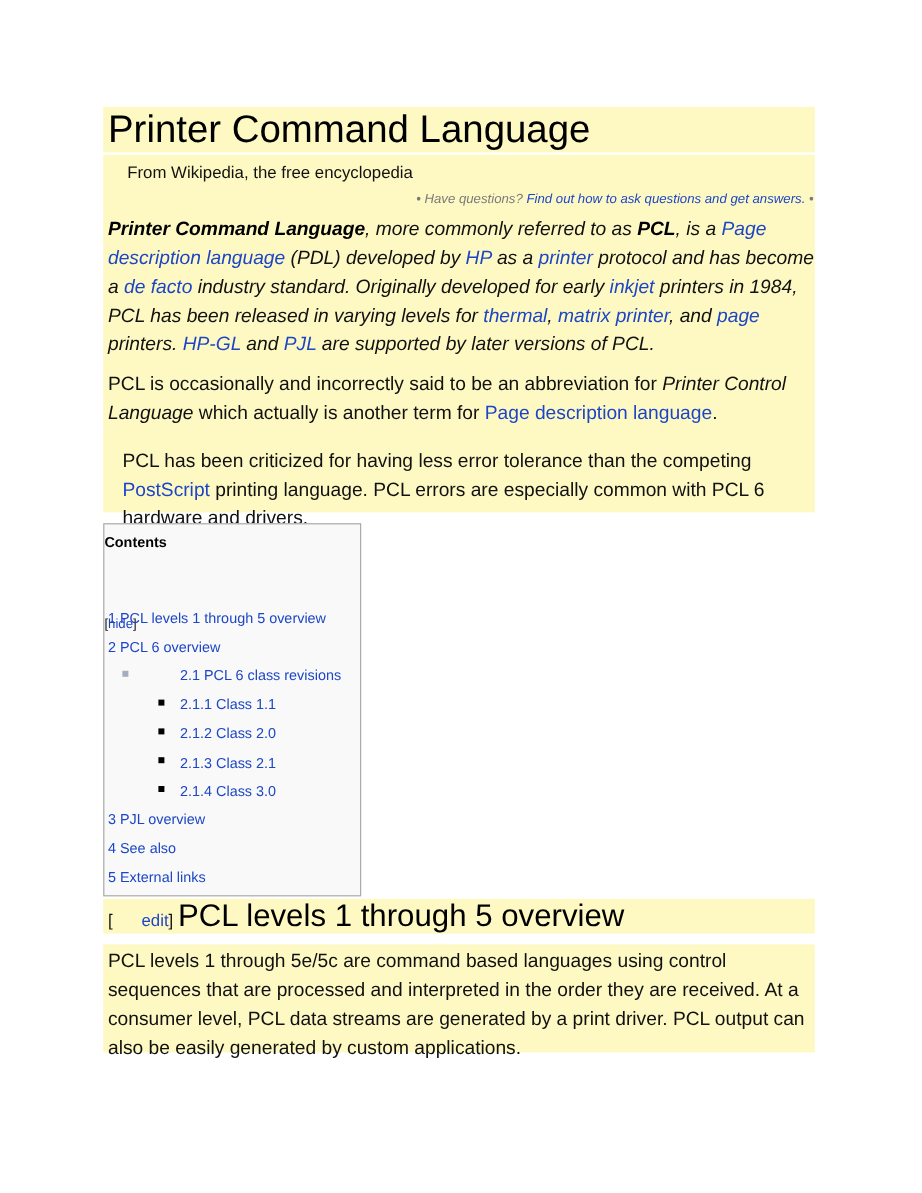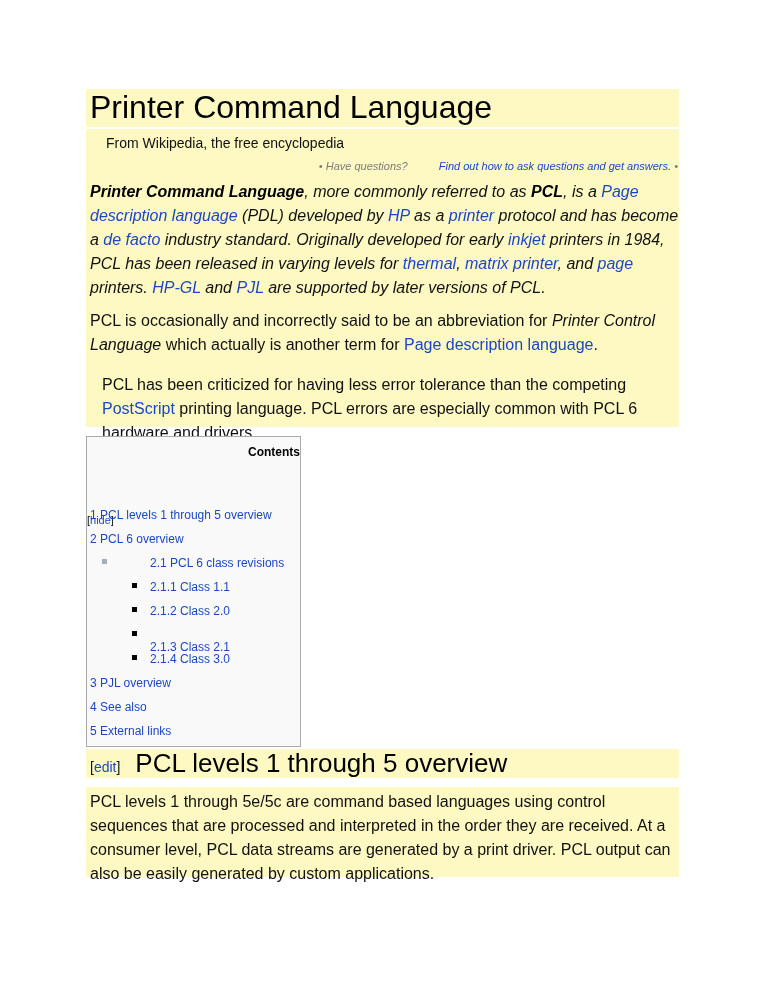--- a/index.html
+++ b/index.html
@@ -5,45 +5,45 @@
     html, body { margin: 0; padding: 0; background: #ffffff; }
     body { width: 768px; height: 994px; position: relative; overflow: hidden;
            font-family: "Liberation Sans", sans-serif; color: #111; }
     a, .link { color: #1d46c6; text-decoration: none; cursor: pointer; }
     .band { position: absolute; left: 86px; width: 593px; background: #fef9c3; }
     .title-band { top: 89px; height: 38px; }
     .title { position: absolute; left: 4px; top: -1px; font-size: 32px; line-height: 38px; color: #000; white-space: nowrap; }
     .content-band { top: 129px; height: 298px; }
     .tagline { position: absolute; left: 20px; top: 5px; font-size: 14px; line-height: 18px; color: #111; }
     .notice { position: absolute; right: 1px; top: 30px; font-size: 11px; line-height: 14px; font-style: italic; color: #7a7a7a; white-space: nowrap; }
-    .notice .link { color: #1d46c6; margin-left: 28px; }
+    .notice .link { color: #1d46c6; }
     .para { position: absolute; left: 4px; width: 590px; font-size: 16px; line-height: 24px; color: #111; }
     .p1 { top: 51px; font-style: italic; }
     .p2 { top: 180px; }
     .p3 { top: 232px; }
     b { font-weight: bold; color: #000; }
     i { font-style: italic; }
 
     .toc { position: absolute; left: 86px; top: 436px; width: 213px; height: 309px;
            background: #f9f9f9; border: 1px solid #aaaaaa; }
-    .toc-title { position: absolute; left: 0; width: 100%; top: 8px; text-align: right; font-size: 12px; font-weight: bold; line-height: 14px; color: #000; }
+    .toc-title { position: absolute; left: 0; width: 100%; top: 8px; text-align: left; font-size: 12px; font-weight: bold; line-height: 14px; color: #000; }
     .toc-toggle { position: absolute; left: 0; width: 100%; top: 32px; text-align: left; font-size: 11px; line-height: 14px; color: #111; margin-top: 44px; }
     .toc-item { position: absolute; font-size: 12px; line-height: 14px; white-space: nowrap; }
     .toc-item.l1 { left: 3px; }
     .toc-item.l2 { left: 33px; margin-left: 30px; }
     .toc-item.l3 { left: 63px; }
     .bullet { position: absolute; width: 5px; height: 5px; }
     .bullet.l2 { left: 15px; background: #a3afbd; }
     .bullet.l3 { left: 45px; background: #000; }
 
     .heading-band { top: 749px; height: 29px; }
     .heading { position: absolute; left: 4px; top: -2px; white-space: nowrap; line-height: 32px; }
     .edit-link { font-size: 14px; color: #111; }
-    .edit-link .link { color: #1d46c6; }
-    .heading-text { font-size: 26px; color: #000; margin-left: 15px; }
+    .edit-link .link { color: #1d46c6; padding-left: 24px; }
+    .heading-text { font-size: 26px; color: #000; margin-left: 4px; }
     .section-band { top: 787px; height: 90px; }
     .p4 { top: 3px; }
   </style>
 </head>
 <body>
 
 <div class="band title-band">
   <h1 class="title" style="margin:0;font-weight:normal;">Printer Command Language</h1>
 </div>
 
@@ -65,21 +65,21 @@
 
   <span class="toc-item l1 link" style="top:71px">1 PCL levels 1 through 5 overview</span>
   <span class="toc-item l1 link" style="top:95px">2 PCL 6 overview</span>
   <span class="bullet l2" style="top:122px"></span>
   <span class="toc-item l2 link" style="top:119px">2.1 PCL 6 class revisions</span>
   <span class="bullet l3" style="top:146px"></span>
   <span class="toc-item l3 link" style="top:143px">2.1.1 Class 1.1</span>
   <span class="bullet l3" style="top:170px"></span>
   <span class="toc-item l3 link" style="top:167px">2.1.2 Class 2.0</span>
   <span class="bullet l3" style="top:194px"></span>
-  <span class="toc-item l3 link" style="top:203px">2.1.3 Class 2.1</span>
+  <span class="toc-item l3 link" style="top:192px">2.1.3 Class 2.1</span>
   <span class="bullet l3" style="top:218px"></span>
   <span class="toc-item l3 link" style="top:215px">2.1.4 Class 3.0</span>
   <span class="toc-item l1 link" style="top:239px">3 PJL overview</span>
   <span class="toc-item l1 link" style="top:263px">4 See also</span>
   <span class="toc-item l1 link" style="top:287px">5 External links</span>
 </div>
 
 <div class="band heading-band">
   <h2 class="heading" style="margin:0;font-weight:normal;">
     <span class="edit-link"><span>[</span><span class="link">edit</span><span>]</span></span><span class="heading-text">PCL levels 1 through 5 overview</span>

